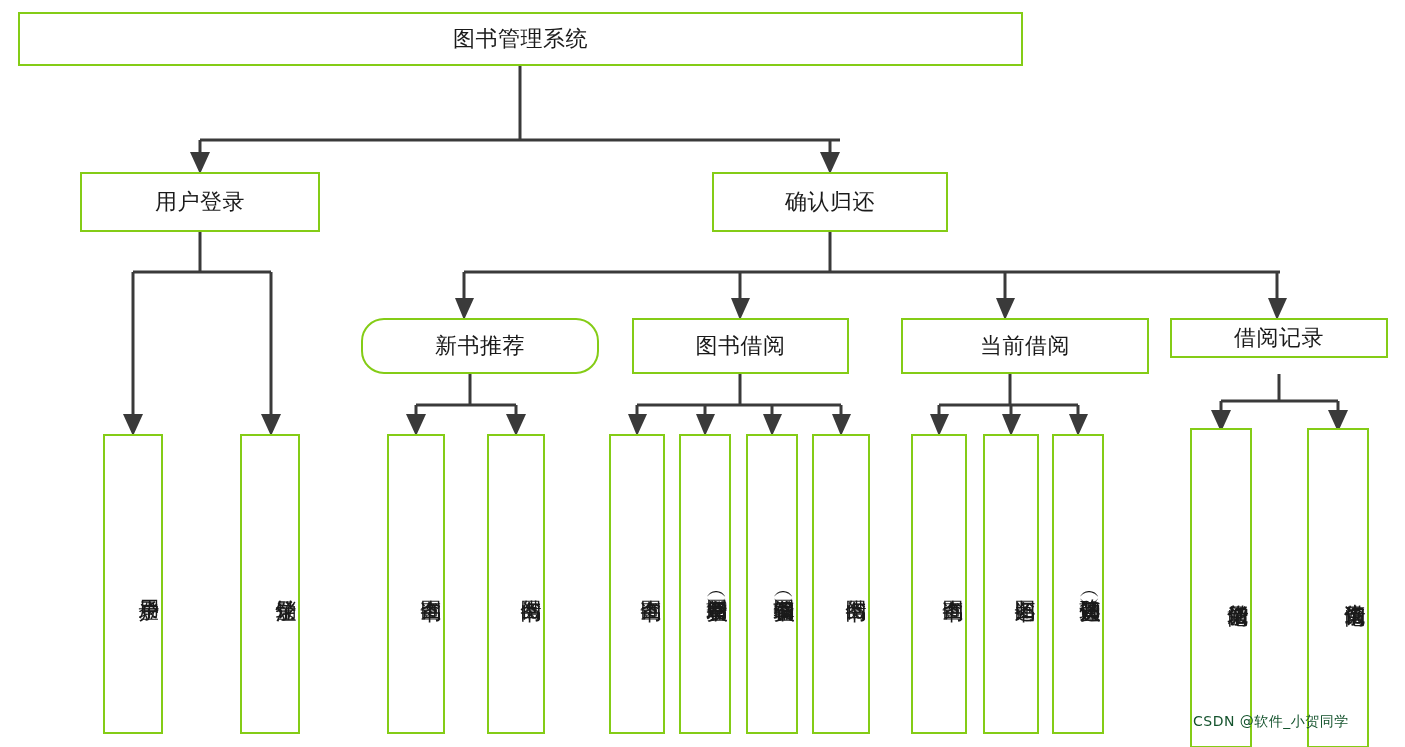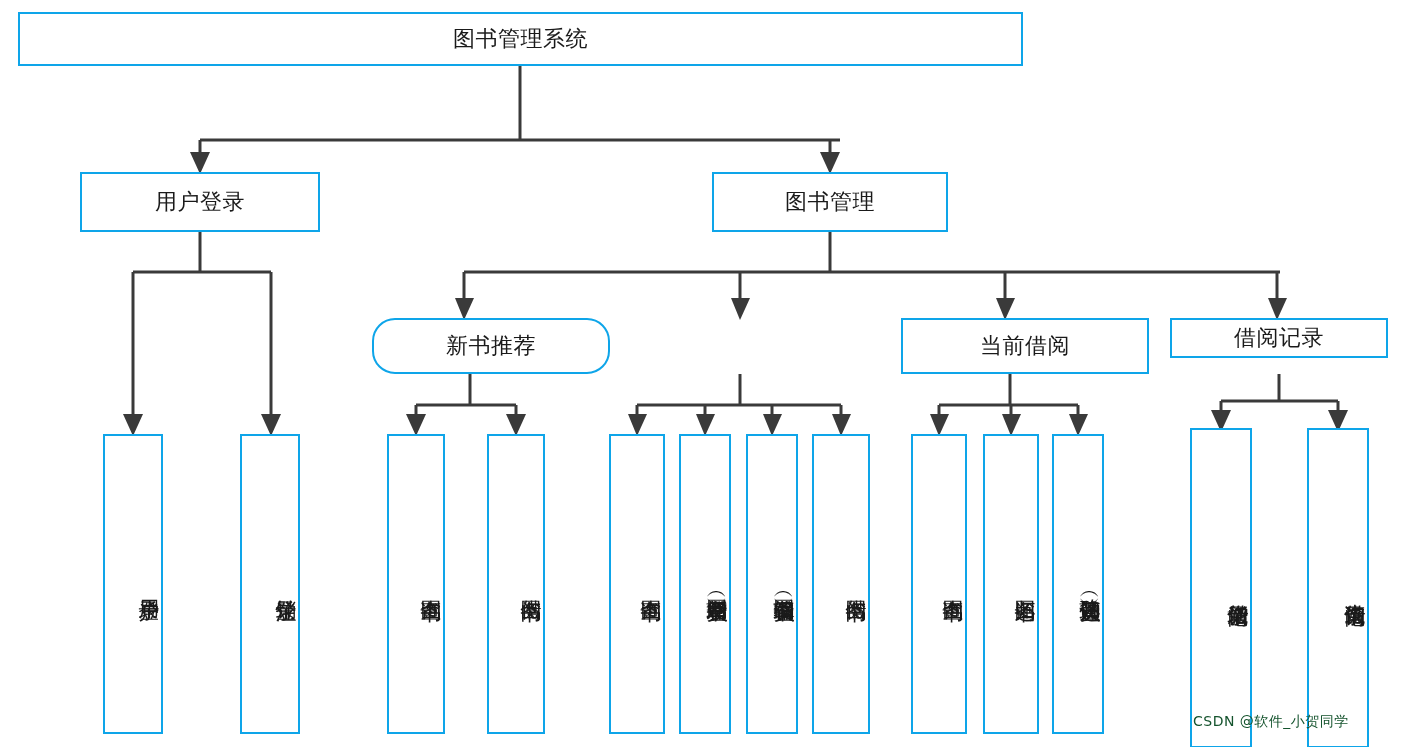--- a/index.html
+++ b/index.html
@@ -22,21 +22,21 @@
     left: 0;
     top: 0;
     width: 1405px;
     height: 747px;
     pointer-events: none;
   }
   .node {
     position: absolute;
     box-sizing: border-box;
     background: #ffffff;
-    border: 2px solid #0ea5e9;
+    border: 2px solid #84cc16;
     display: flex;
     align-items: center;
     justify-content: center;
     color: #1a1a1a;
   }
   .node.horizontal {
     font-size: 22px;
     line-height: 1.15;
     letter-spacing: 0.5px;
   }
@@ -147,25 +147,28 @@
   </svg>
 
   <div class="node horizontal" style="left:18px; top:12px; width:1005px; height:54px;">
     <span>图书管理系统</span>
   </div>
 
   <div class="node horizontal" style="left:80px; top:172px; width:240px; height:60px;">
     <span>用户登录</span>
   </div>
   <div class="node horizontal" style="left:712px; top:172px; width:236px; height:60px;">
-    <span>图书管理</span>
-  </div>
-
-  <div class="node horizontal" style="left:372px; top:318px; width:238px; height:56px;border-radius:23px;">
+    <span>确认归还</span>
+  </div>
+
+  <div class="node horizontal" style="left:361px; top:318px; width:238px; height:56px;border-radius:23px;">
     <span>新书推荐</span>
+  </div>
+  <div class="node horizontal" style="left:632px; top:318px; width:217px; height:56px;">
+    <span>图书借阅</span>
   </div>
   <div class="node horizontal" style="left:901px; top:318px; width:248px; height:56px;">
     <span>当前借阅</span>
   </div>
   <div class="node horizontal" style="left:1170px; top:318px; width:218px; height:40px;">
     <span>借阅记录</span>
   </div>
 
   <div class="node vertical" style="left:103px; top:434px; width:60px; height:300px;">
     <span class="vtext">用户登录</span>

